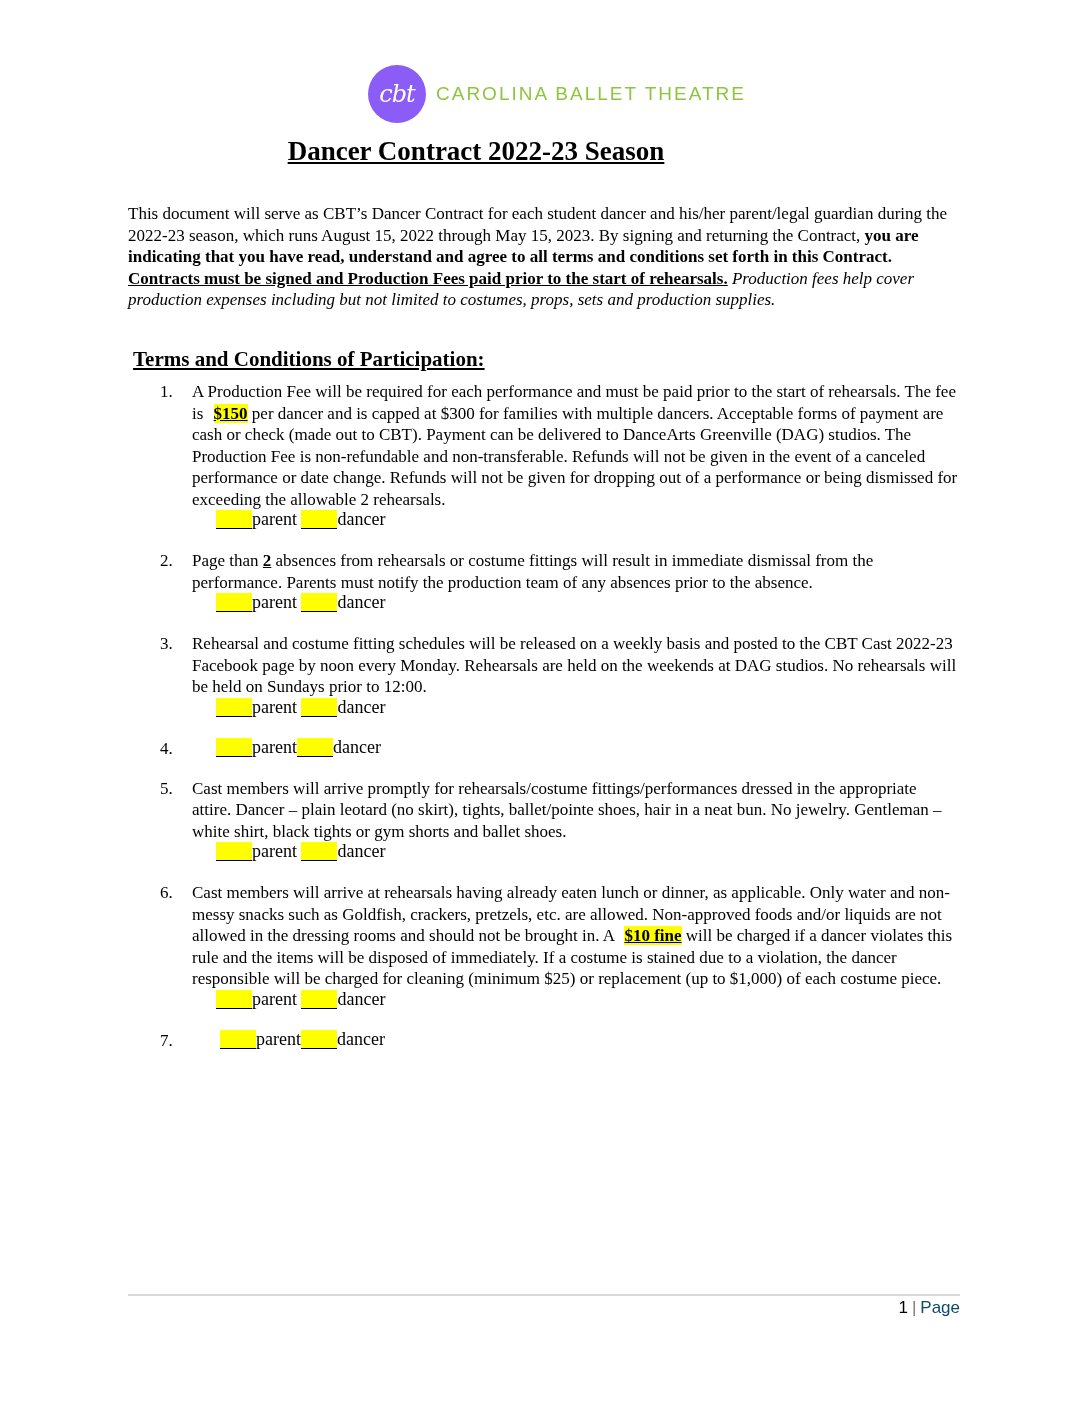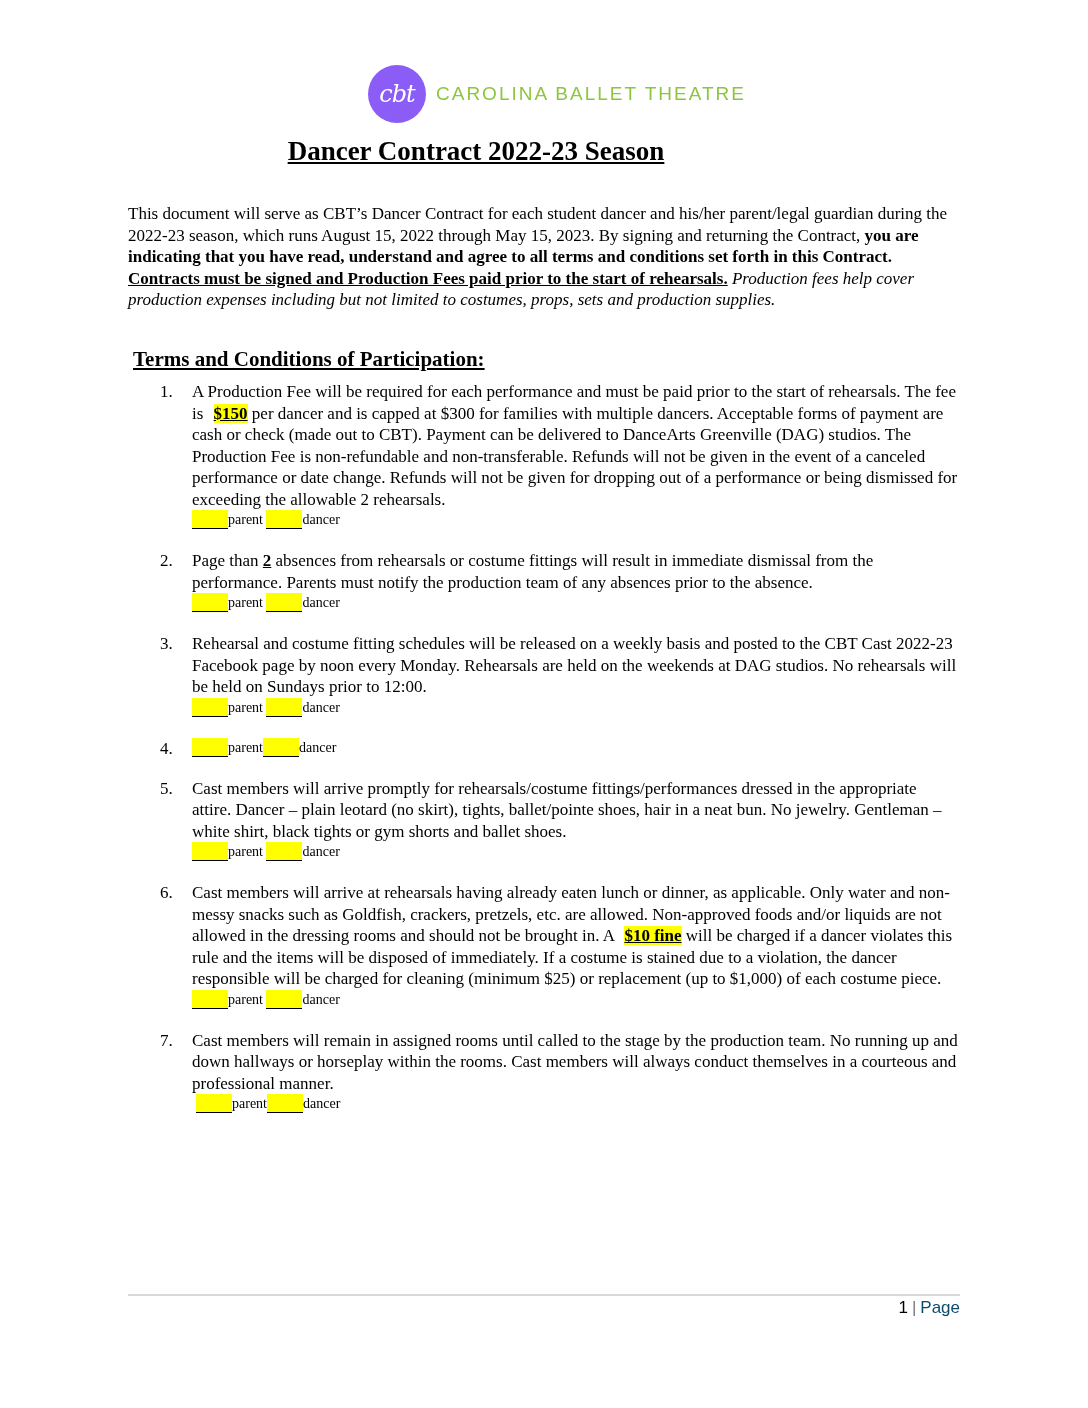--- a/index.html
+++ b/index.html
@@ -14,21 +14,21 @@
   .title { position: absolute; left: 0; width: 952px; top: 136px; text-align: center;
            font-weight: bold; font-size: 27px; text-decoration: underline; }
   .intro { position: absolute; left: 128px; top: 203px; width: 832px; font-size: 17px; line-height: 21.5px; }
   .intro b { font-weight: bold; }
   .intro .u { text-decoration: underline; margin-top: 44px; }
   .intro i { font-style: italic; }
   .section-heading { position: absolute; left: 133px; top: 347px; font-size: 21px; font-weight: bold; text-decoration: underline; }
   .items { position: absolute; left: 128px; top: 381px; width: 832px; }
   .item { position: relative; padding-left: 64px; font-size: 17px; line-height: 21.5px; }
   .item .num { position: absolute; left: 32px; top: 0; }
-  .sign { font-size: 14px; line-height: 19px; }
+  .sign { font-size: 18px; line-height: 19px; margin-left: 24px; }
   .blank { display: inline-block; width: 36px; height: 19px; background: #ffff00; border-bottom: 1px solid #000; vertical-align: bottom; box-sizing: border-box; }
   .hl { background: #ffff00; font-weight: bold; text-decoration: underline; margin-left: 6px; }
   .ul { text-decoration: underline; font-weight: bold; }
   .footer-rule { position: absolute; left: 128px; top: 1294px; width: 832px; height: 2px; background: #d9d9d9; }
   .footer { position: absolute; right: 128px; top: 1298px; font-family: "Liberation Sans", sans-serif; font-size: 17px; color: #000; }
   .footer .sep { color: #777; margin: 0 4px; }
   .footer .pg { color: #0c4a6e; }
 </style>
 </head>
 <body>
@@ -69,19 +69,18 @@
     <span>Cast members will arrive promptly for rehearsals/costume fittings/performances dressed in the appropriate attire.  Dancer – plain leotard (no skirt), tights, ballet/pointe shoes, hair in a neat bun.  No jewelry.  Gentleman – white shirt, black tights or gym shorts and ballet shoes.</span>
     <div class="sign"><span class="blank"></span><span>parent</span>&nbsp;<span class="blank"></span><span>dancer</span></div>
   </div>
   <div class="item" style="margin-bottom:21px;">
     <span class="num">6.</span>
     <span>Cast members will arrive at rehearsals having already eaten lunch or dinner, as applicable. Only water and non-messy snacks such as Goldfish, crackers, pretzels, etc. are allowed.  Non-approved foods and/or liquids are not allowed in the dressing rooms and should not be brought in. A </span><span class="hl">$10 fine</span><span> will be charged if a dancer violates this rule and the items will be disposed of immediately.  If a costume is stained due to a violation, the dancer responsible will be charged for cleaning (minimum $25) or replacement (up to $1,000) of each costume piece.</span>
     <div class="sign"><span class="blank"></span><span>parent</span>&nbsp;<span class="blank"></span><span>dancer</span></div>
   </div>
   <div class="item">
     <span class="num">7.</span>
-    <span>Cast members will remain in assigned rooms until called to the stage by the production team.  No running up and down hallways or horseplay within the rooms.  Cast members will always conduct themselves in a courteous and professional manner.</span>
     <div class="sign" style="padding-left:4px;"><span class="blank"></span><span>parent</span><span class="blank"></span><span>dancer</span></div>
   </div>
 </div>
 
 <div class="footer-rule"></div>
 <div class="footer"><span>1</span><span class="sep">|</span><span class="pg">Page</span></div>
 
 </body></html>

